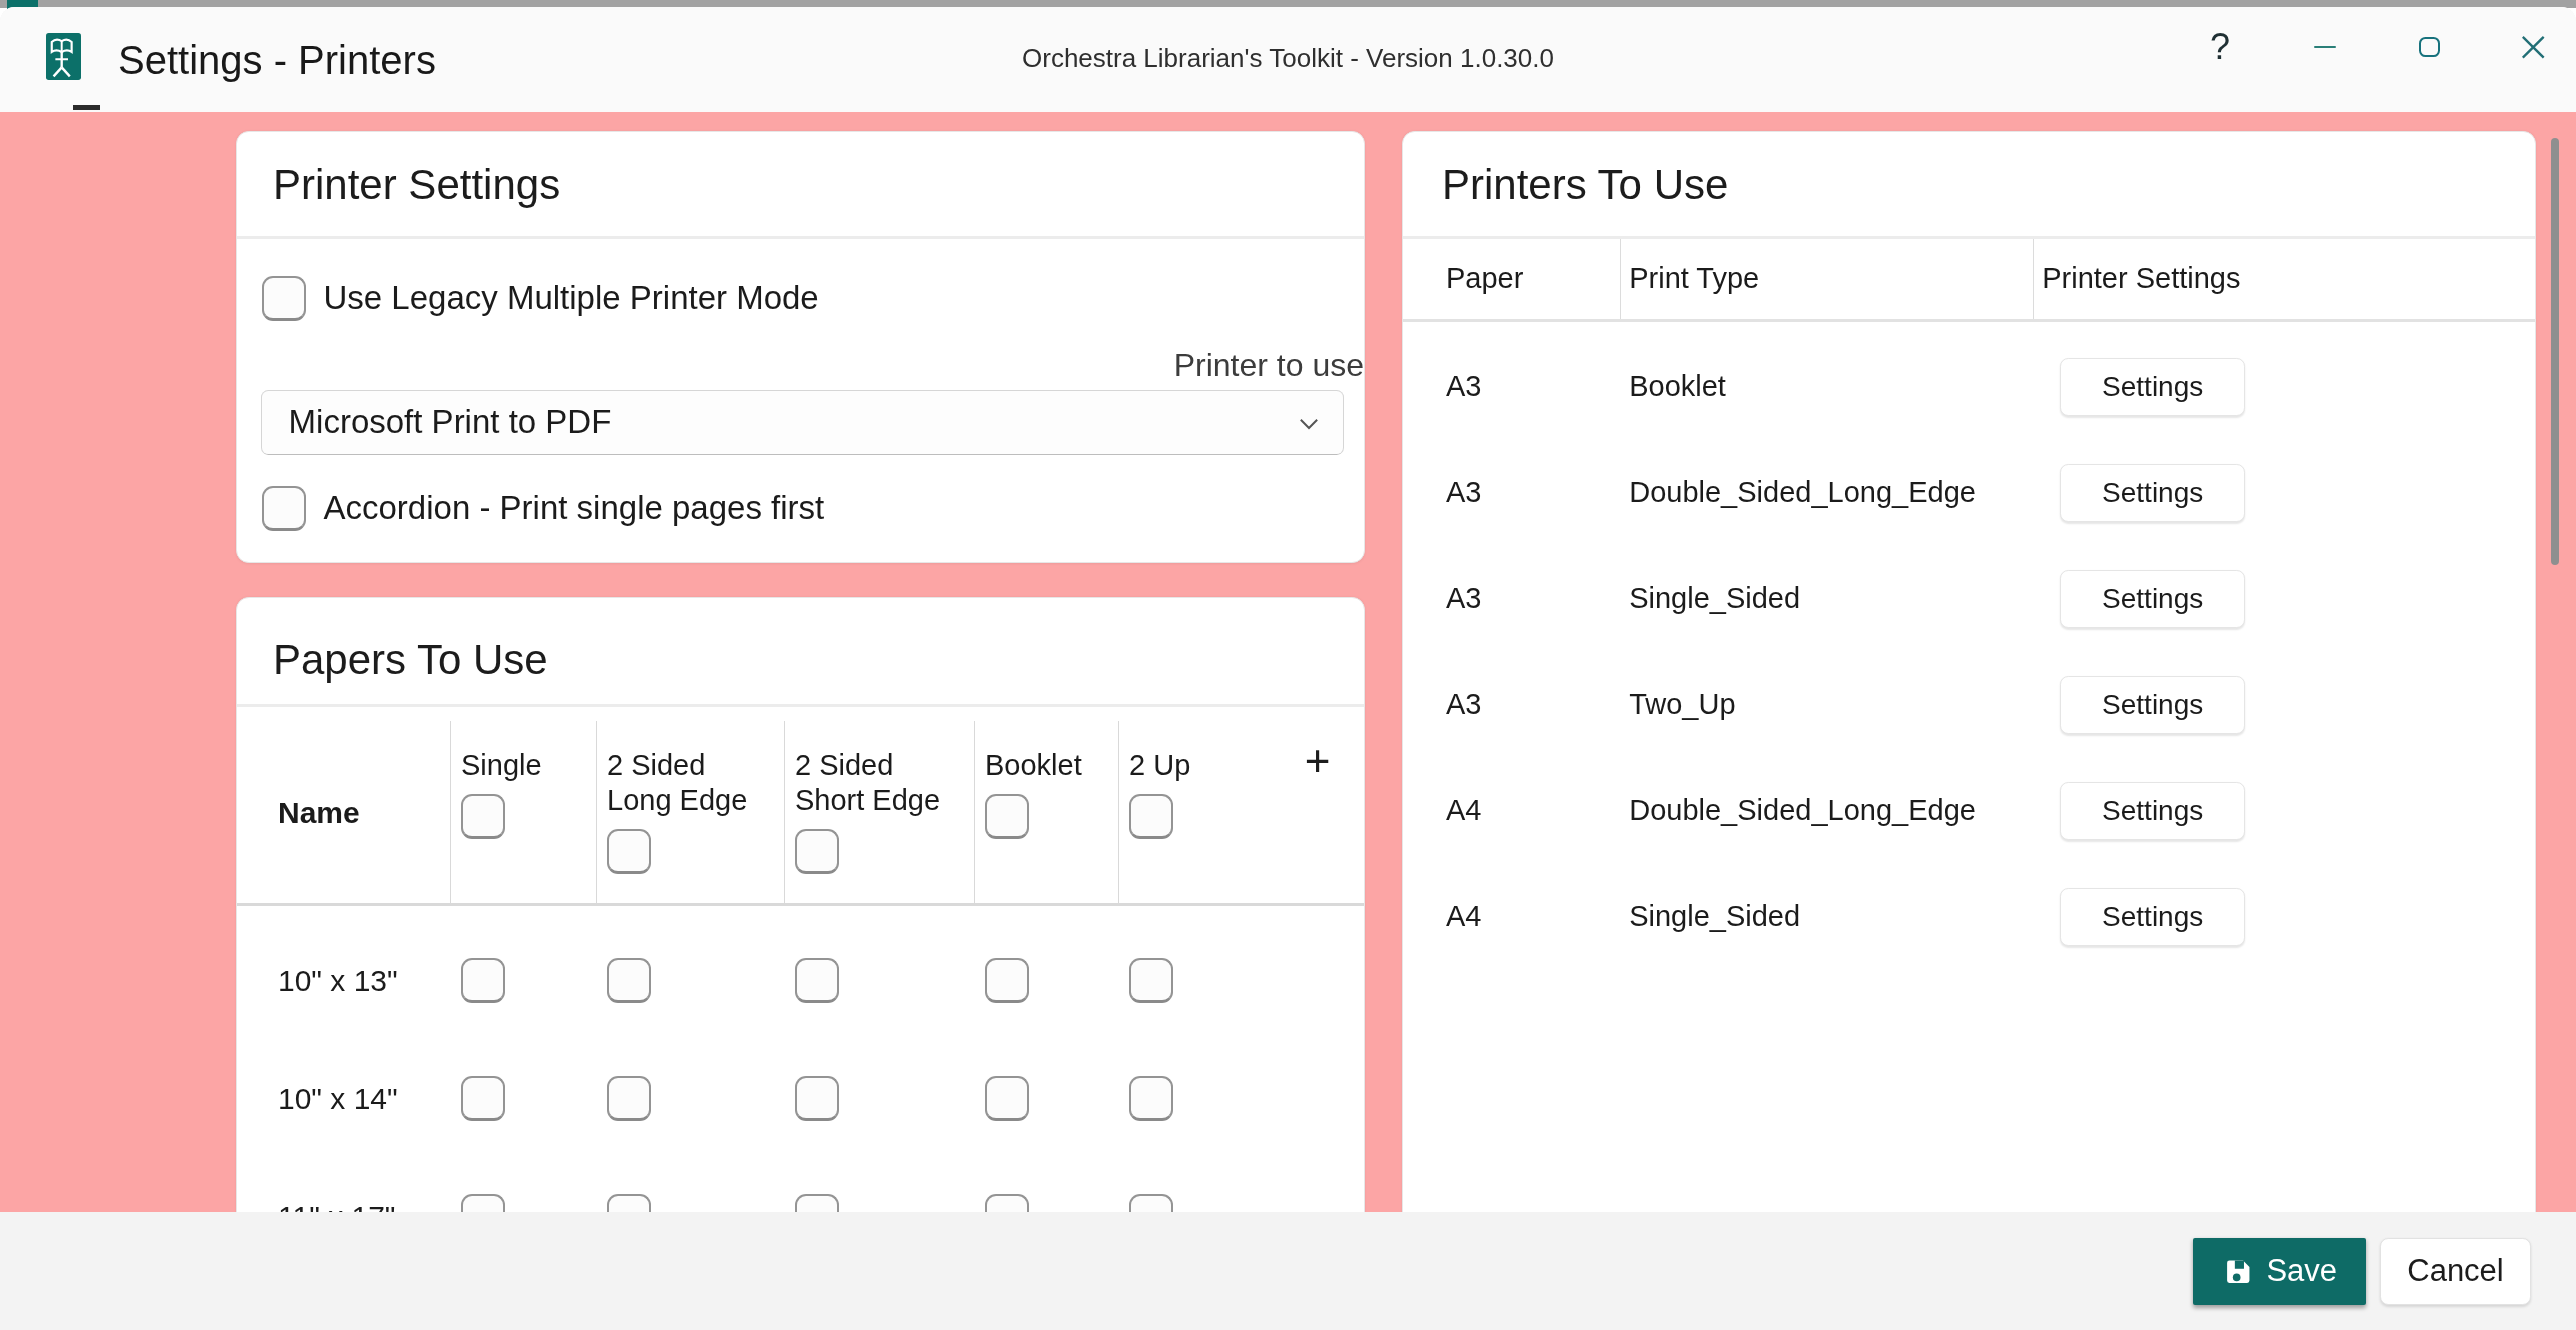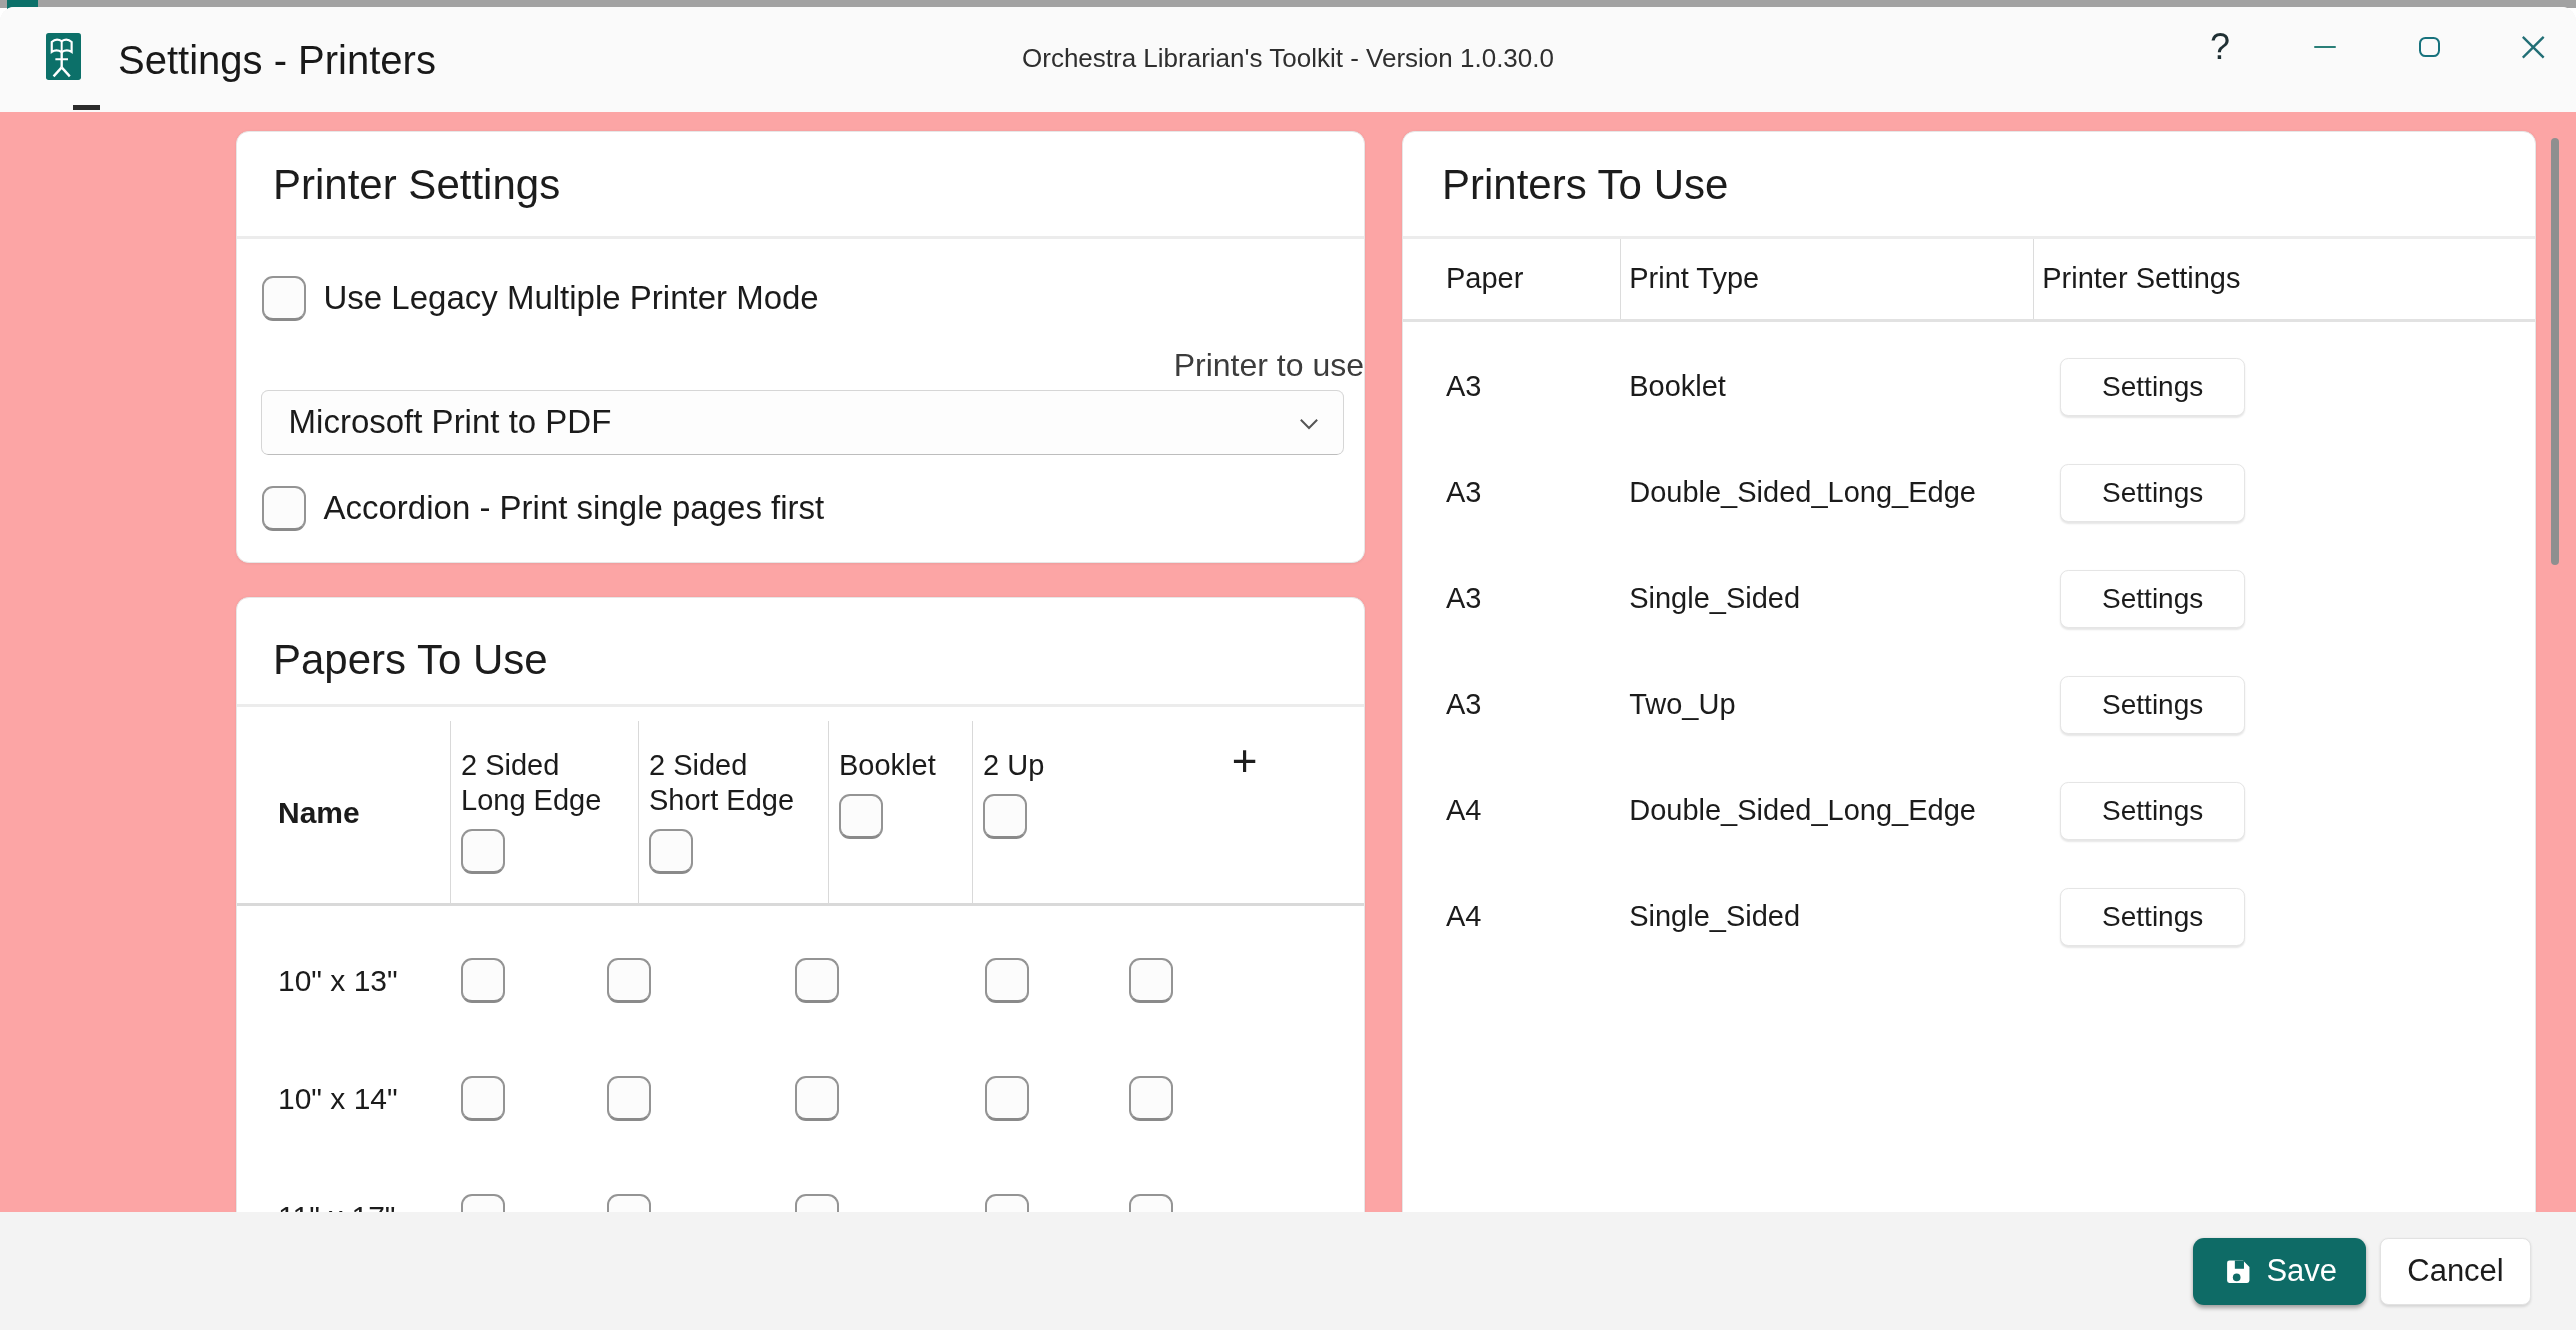--- a/index.html
+++ b/index.html
@@ -79,21 +79,21 @@
   .t-hd{font-size:29px;color:#1b1b1b;}
   .t-rows{padding-top:11.8px;}
   .t-row{display:flex;height:106px;align-items:center;font-size:29px;color:#1b1b1b;}
   .settings-btn{margin-left:18px;width:185px;height:58px;background:#ffffff;border:1.8px solid #e5e5e5;
                 border-radius:8.2px;box-shadow:0 1.8px 1.8px rgba(0,0,0,0.10);font-size:28px;color:#1b1b1b;
                 display:flex;align-items:center;justify-content:center;font-family:inherit;}
   .main-scroll{position:absolute;left:2551px;top:25.5px;width:8.2px;height:427px;background:#8f8f8f;border-radius:4.5px;}
   
   .footer{position:absolute;left:0;top:1205px;width:2576px;height:118px;background:#f3f3f3;
           display:flex;align-items:center;justify-content:flex-end;gap:13.6px;padding-right:45px;box-sizing:border-box;}
-  .save-btn{width:173px;height:67px;background:#0E6B66;border:none;border-radius:11px;color:#ffffff;
+  .save-btn{width:173px;height:67px;background:#0E6B66;border:none;border-radius:2px;color:#ffffff;
             font-size:31px;display:flex;align-items:center;justify-content:center;gap:12.7px;
             box-shadow:0 2.7px 4.5px rgba(0,0,0,0.35);font-family:inherit;}
   .cancel-btn{width:151px;height:67px;background:#ffffff;border:1.8px solid #e2e2e2;border-radius:8.2px;
               color:#1c1c1c;font-size:31px;display:flex;align-items:center;justify-content:center;
               box-shadow:0 1.8px 2.7px rgba(0,0,0,0.12);font-family:inherit;}
 </style>
 </head>
 <body>
 
 <div class="stage">
@@ -229,20 +229,24 @@
       </section>
 
       <section class="card card2">
         <h2 class="card-title">Papers To Use</h2>
         <div class="divider"></div>
 
         <div class="p-header">
           <div class="p-cell-name">
             <span class="hd-label">Name</span>
           </div>
+          <div class="p-col c-single">
+            <div class="hd-label">Single</div>
+            <div class="cb"></div>
+          </div>
           <div class="p-col c-le">
             <div class="hd-label">2 Sided Long Edge</div>
             <div class="cb"></div>
           </div>
           <div class="p-col c-se">
             <div class="hd-label">2 Sided Short Edge</div>
             <div class="cb"></div>
           </div>
           <div class="p-col c-booklet">
             <div class="hd-label">Booklet</div>

